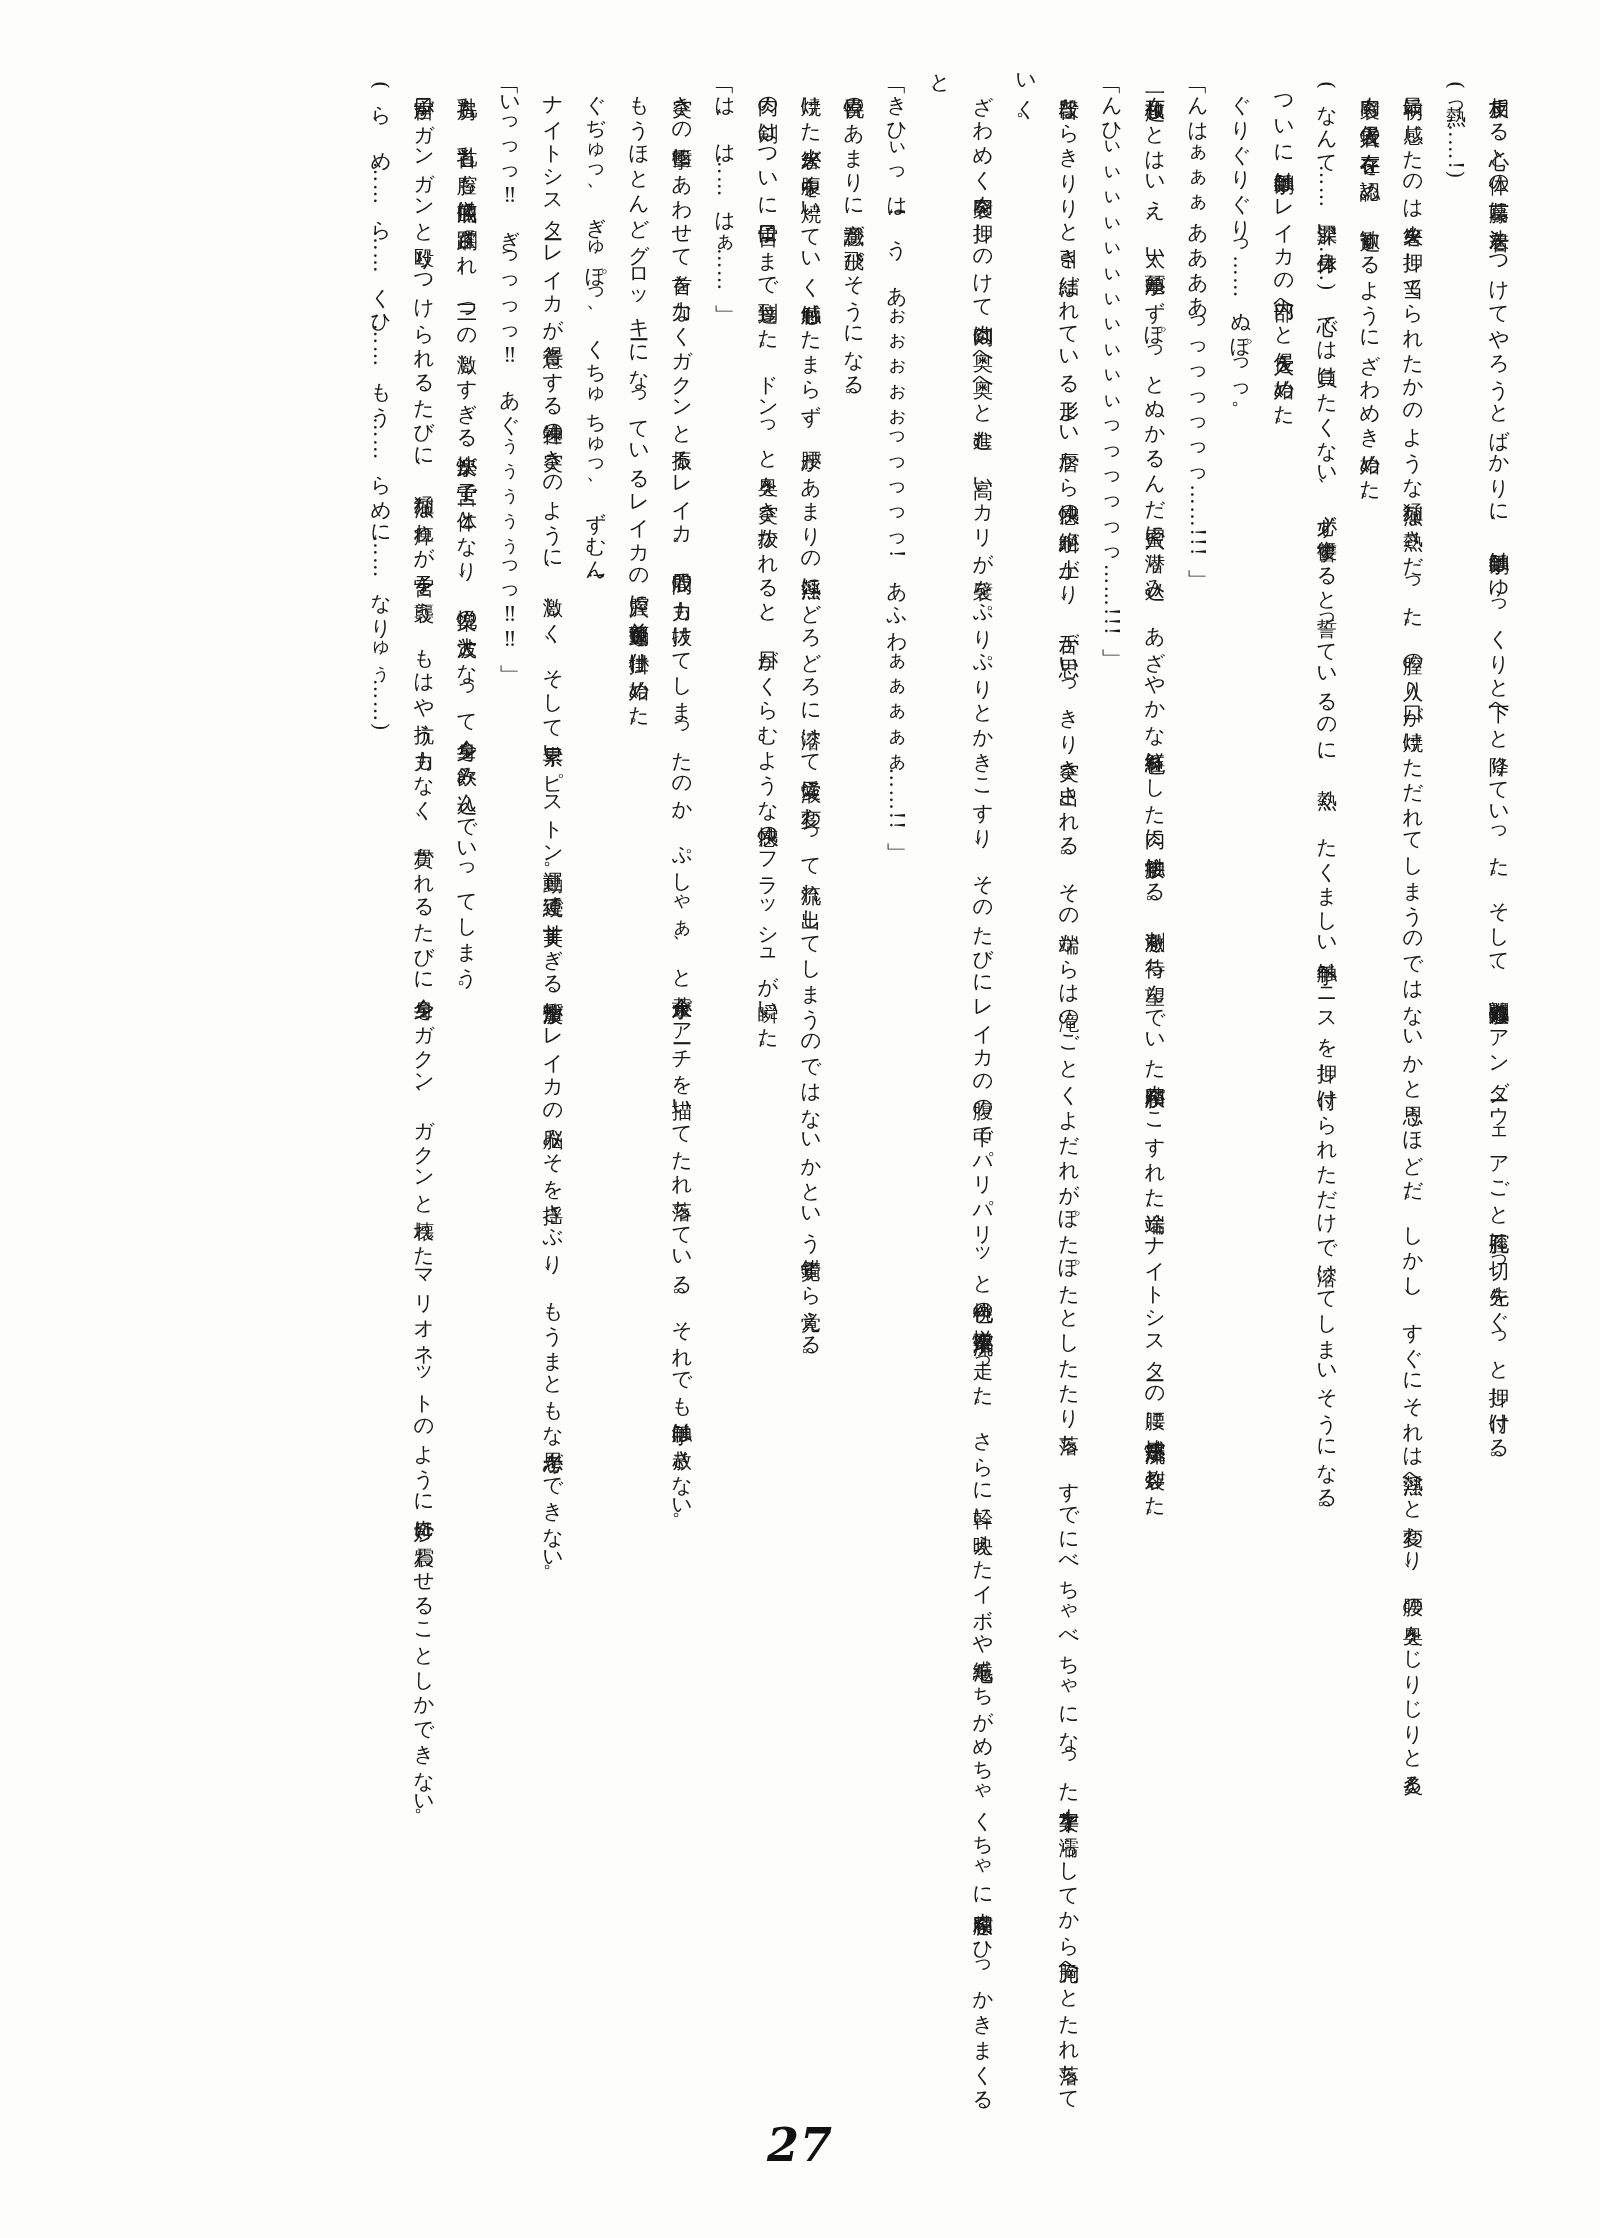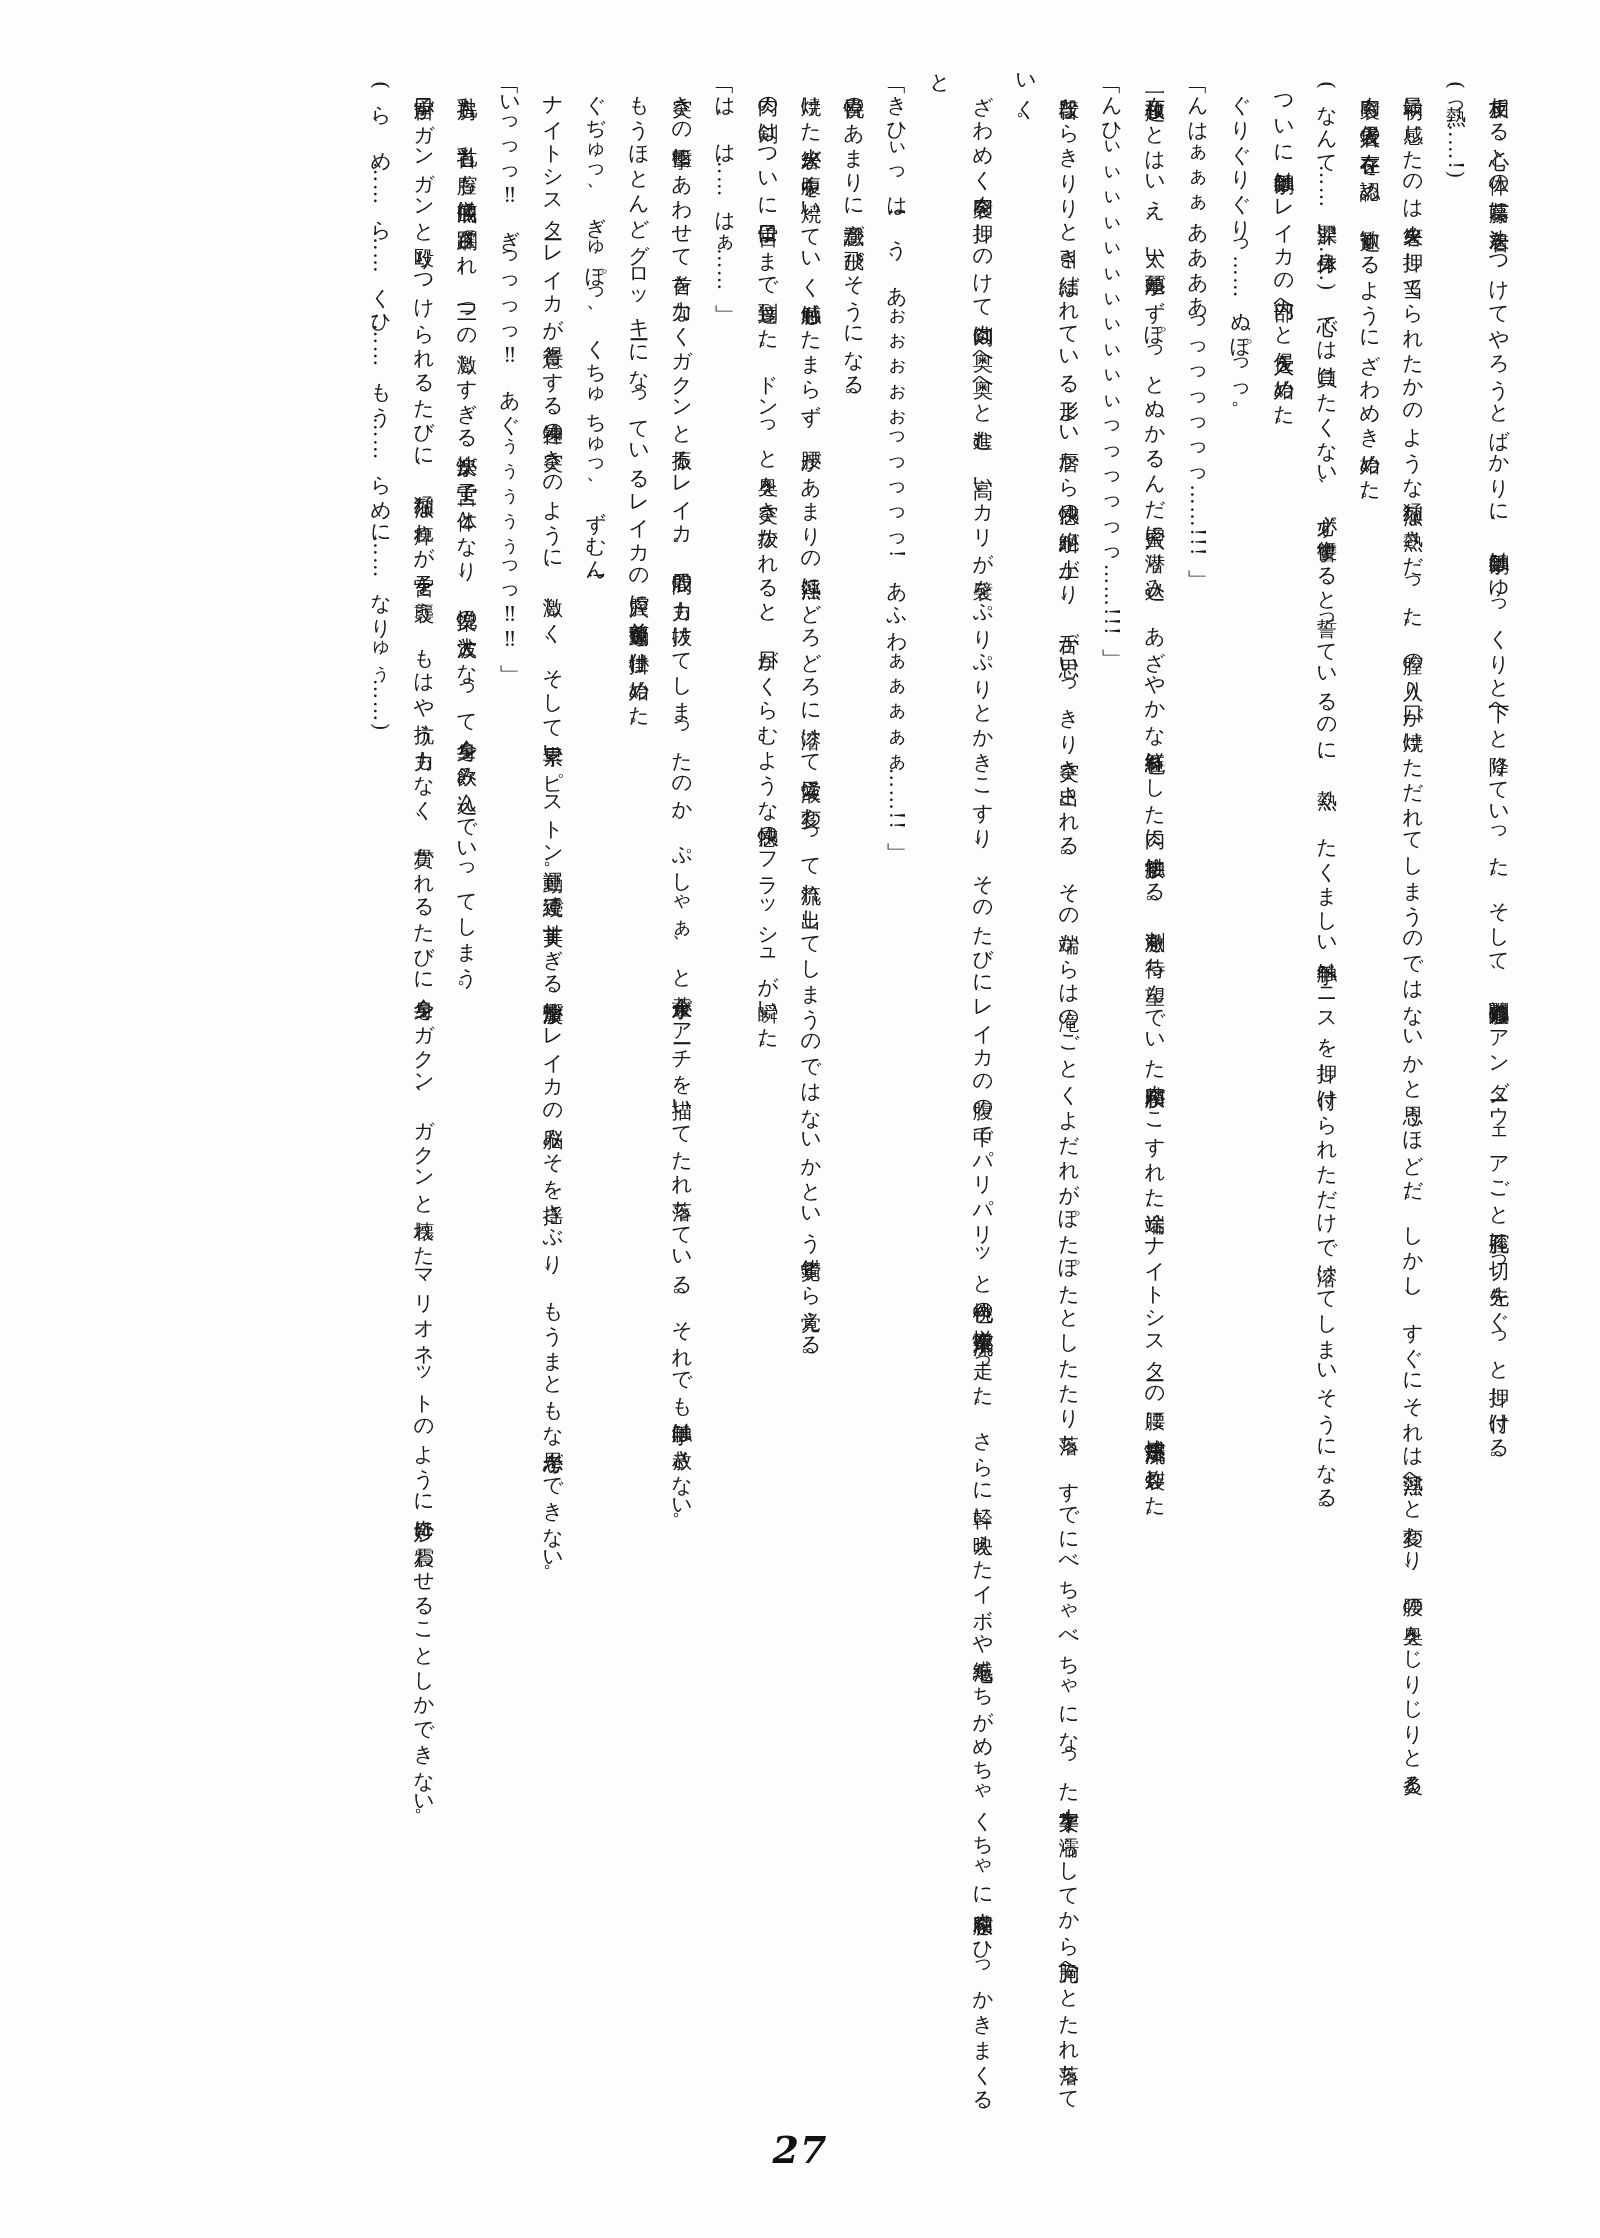--- a/index.html
+++ b/index.html
@@ -29,21 +29,21 @@
   }
   .page-number {
     position: absolute;
     bottom: 66px;
     left: 0;
     right: 0;
     text-align: center;
     font-family: "DejaVu Serif", "Liberation Serif", serif;
     font-weight: bold;
     font-style: italic;
-    font-size: 38px;
+    font-size: 46px;
     color: #111;
     letter-spacing: 1px;
   }
   
   .text-region {
     position: absolute;
     top: 60px;
     left: 80px;
     width: 1440px;
     height: 2040px;

